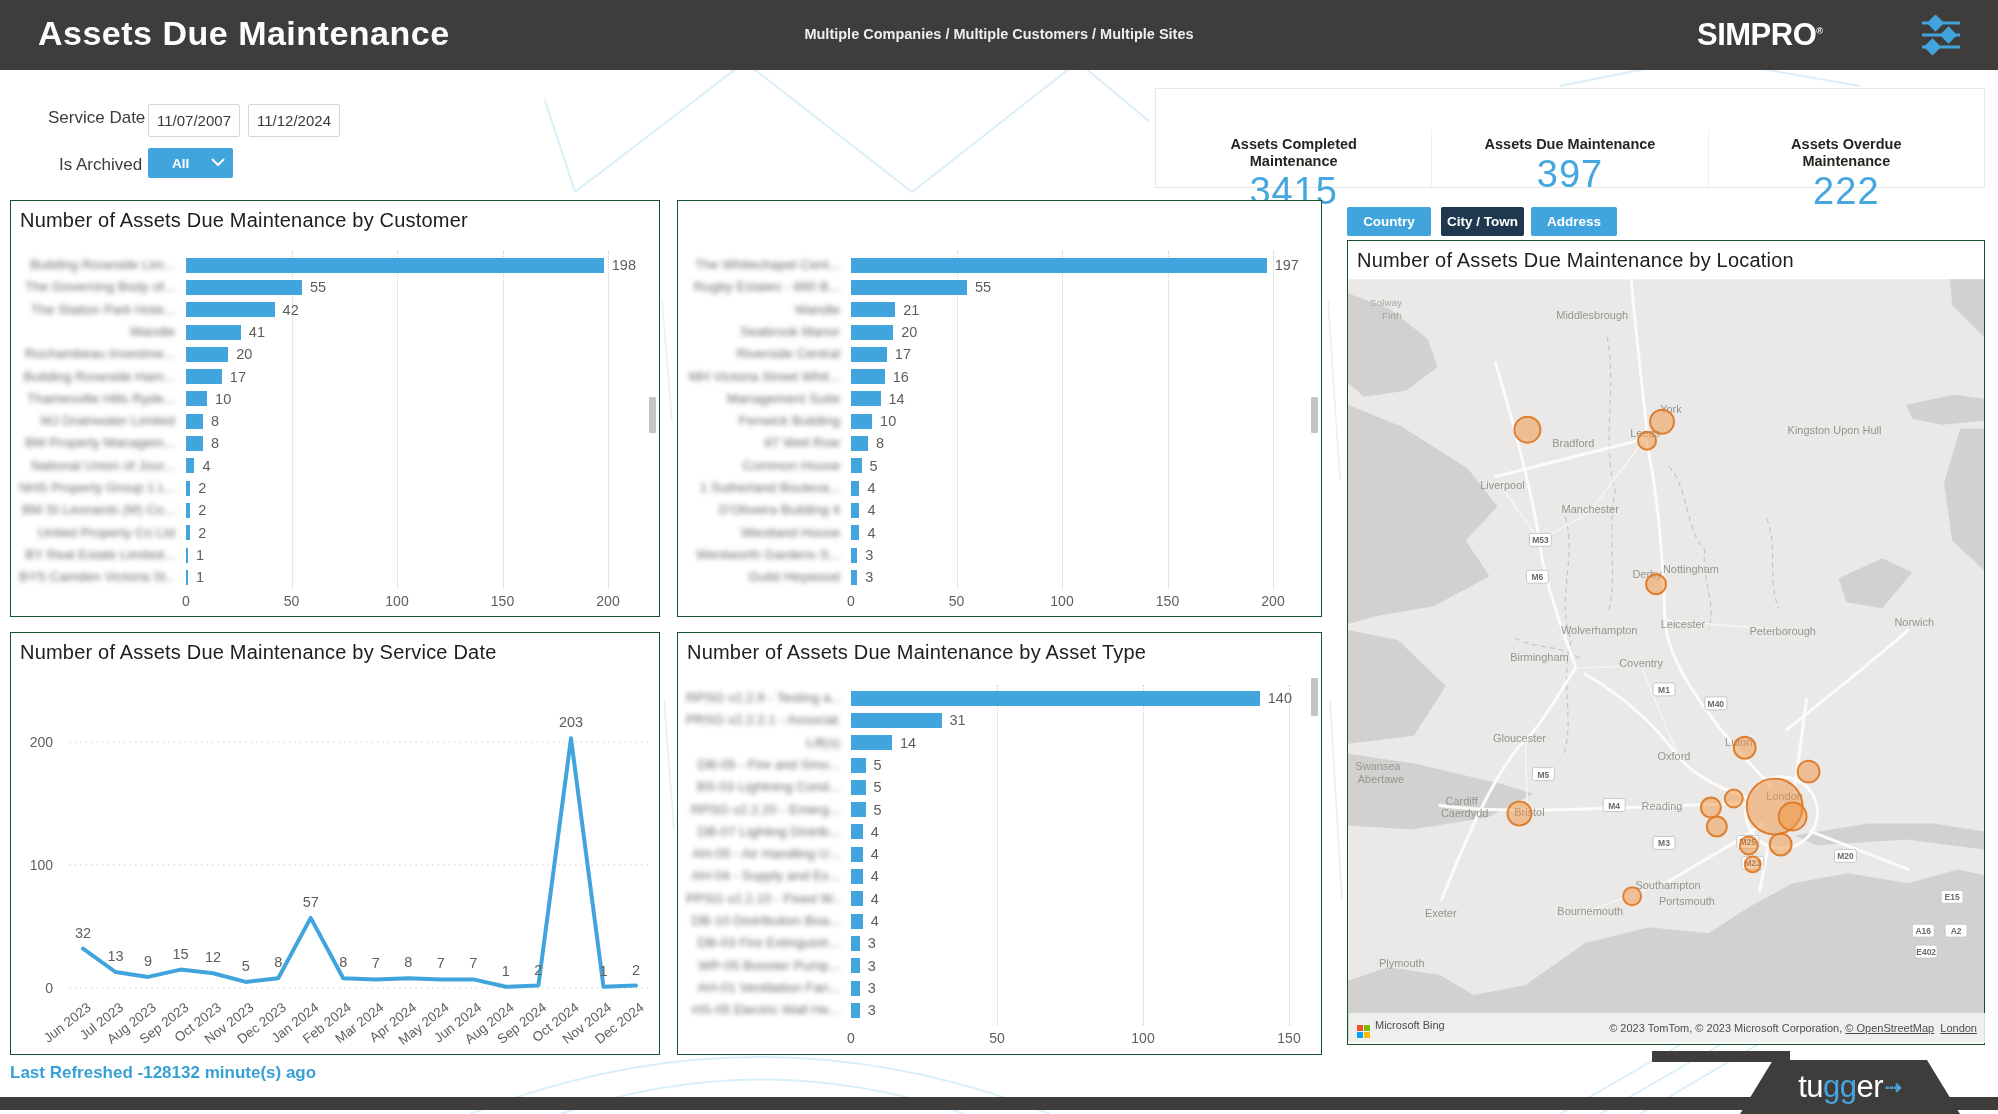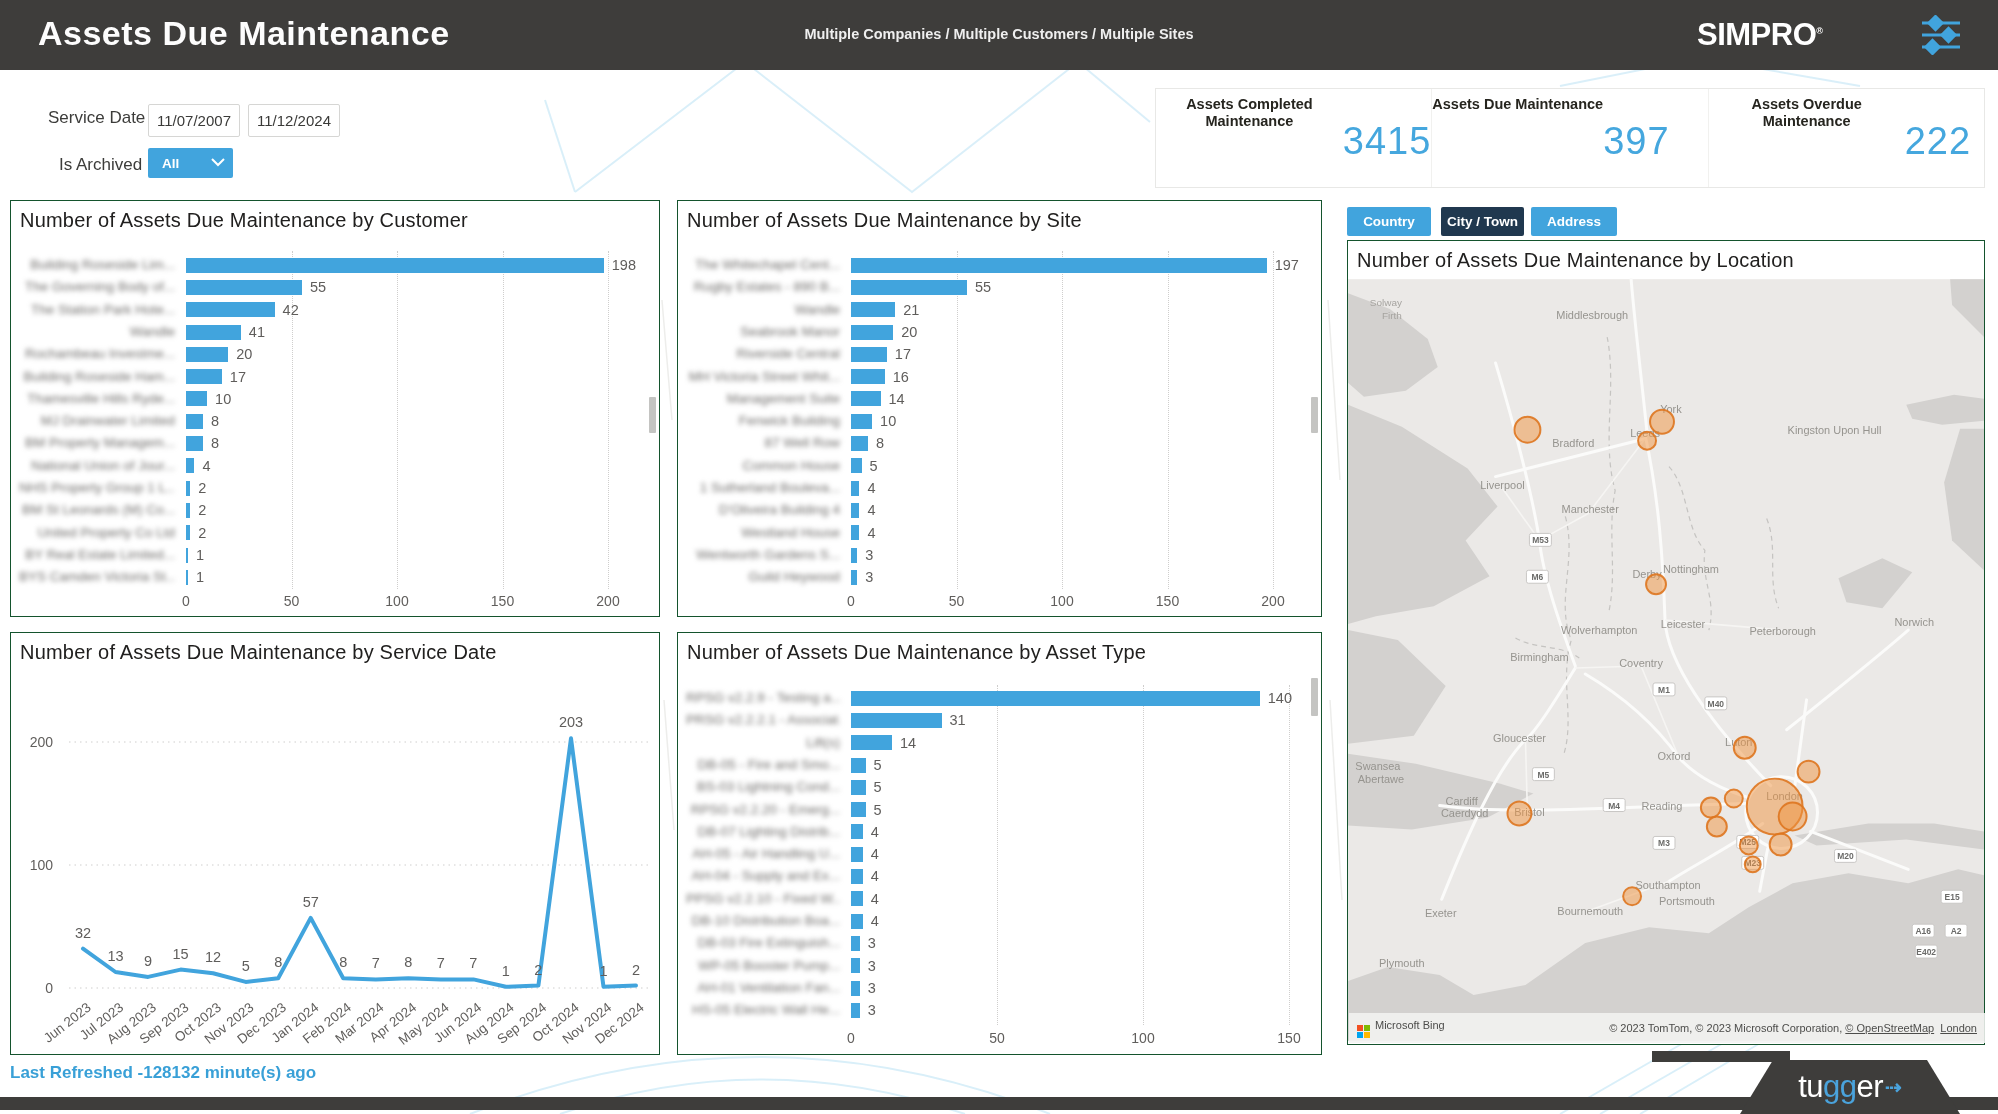--- a/index.html
+++ b/index.html
@@ -11,26 +11,26 @@
   .hdr-title{position:absolute;left:38px;top:14px;font-size:34px;font-weight:bold;color:#fdfdfd;letter-spacing:.5px;}
   .hdr-scope{position:absolute;left:0;top:26px;width:1998px;text-align:center;font-size:14.5px;font-weight:bold;color:#efefef;}
   .brand{position:absolute;left:1697px;top:17px;font-size:31px;font-weight:800;color:#ffffff;letter-spacing:-.5px;}
   .brand sup{font-size:9px;}
   .sliders{position:absolute;left:1920px;top:15px;width:42px;height:40px;}
   
   .flabel{position:absolute;font-size:17px;color:#3c3c3a;}
   .datebox{position:absolute;width:90px;height:31px;background:#fff;border:1px solid #d6d6d4;border-radius:2px;
            display:flex;align-items:center;justify-content:center;font-size:15px;color:#3a3a38;}
   .dd{position:absolute;left:148px;top:148px;width:85px;height:30px;background:#41a4dd;border-radius:2px;
-      display:flex;align-items:center;color:#fff;font-size:13.5px;font-weight:bold;padding-left:14px;box-sizing:border-box;}
+      display:flex;align-items:center;color:#fff;font-size:13.5px;font-weight:bold;padding-left:24px;box-sizing:border-box;}
   .dd .chev{position:absolute;right:8px;top:9px;}
   
   .kpi{position:absolute;left:1155px;top:88px;width:830px;height:100px;background:#fff;border:1px solid #e8e8e6;
        display:flex;box-sizing:border-box;}
-  .kpi-cell{flex:1;display:flex;flex-direction:row;padding-top:7px;border-right:1px solid #f1f1ef;}
+  .kpi-cell{flex:1;display:flex;flex-direction:column;align-items:center;padding-top:7px;border-right:1px solid #f1f1ef;margin-top:40px;}
   .kpi-cell:last-child{border-right:none;}
   .kpi-label{font-size:14.5px;font-weight:bold;color:#26251f;text-align:center;line-height:17px;max-width:196px;}
   .kpi-value{flex:1;display:flex;align-items:center;font-size:38px;color:#45a7de;letter-spacing:1px;font-weight:500;}
   
   .panel{position:absolute;background:#fff;border:1px solid #14532d;box-sizing:border-box;}
   .ptitle{position:absolute;left:9px;top:8px;font-size:20px;color:#21201f;letter-spacing:.2px;white-space:nowrap;}
   .cat{position:absolute;text-align:right;font-size:13.5px;color:#6e6c6a;white-space:nowrap;overflow:hidden;
        filter:blur(2.6px);}
   .bar{position:absolute;background:#41a4dd;}
   .val{position:absolute;font-size:14.5px;color:#5f5d5b;}
@@ -183,21 +183,20 @@
       <div class="val" style="left: 187.22px; top: 323.6px;">2</div>
       <div class="cat" style="left: 8px; top: 345.9px; width: 156px;">BY Real Estate Limited...</div>
       <div class="bar" style="left: 175px; top: 346.55px; width: 2.11px; height: 15px;"></div>
       <div class="val" style="left: 185.11px; top: 345.9px;">1</div>
       <div class="cat" style="left: 8px; top: 368.2px; width: 156px;">BYS Camden Victoria St...</div>
       <div class="bar" style="left: 175px; top: 368.85px; width: 2.11px; height: 15px;"></div>
       <div class="val" style="left: 185.11px; top: 368.2px;">1</div>
     </div>
 
   <div class="panel" id="chart-site" style="left:677px;top:200px;width:645px;height:417px;">
-    <div class="ptitle">Number of Assets Due Maintenance by Site</div>
     <div class="scrollthumb" style="top:196px;height:36px;"></div>
   <div class="tick" style="left: 173px; top: 392px;">0</div>
       <div class="grid" style="left: 278.5px; top: 50px; height: 338px;"></div>
       <div class="tick" style="left: 278.5px; top: 392px;">50</div>
       <div class="grid" style="left: 384px; top: 50px; height: 338px;"></div>
       <div class="tick" style="left: 384px; top: 392px;">100</div>
       <div class="grid" style="left: 489.5px; top: 50px; height: 338px;"></div>
       <div class="tick" style="left: 489.5px; top: 392px;">150</div>
       <div class="grid" style="left: 595px; top: 50px; height: 338px;"></div>
       <div class="tick" style="left: 595px; top: 392px;">200</div>

